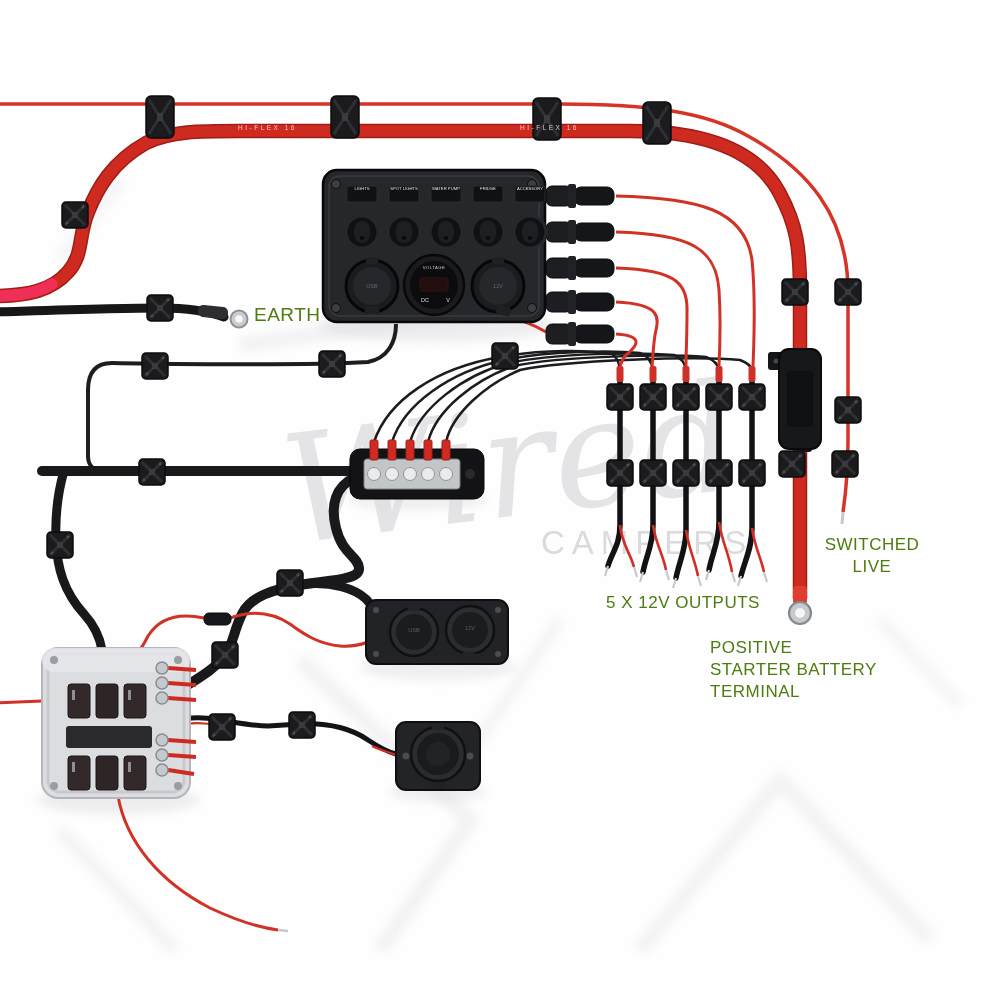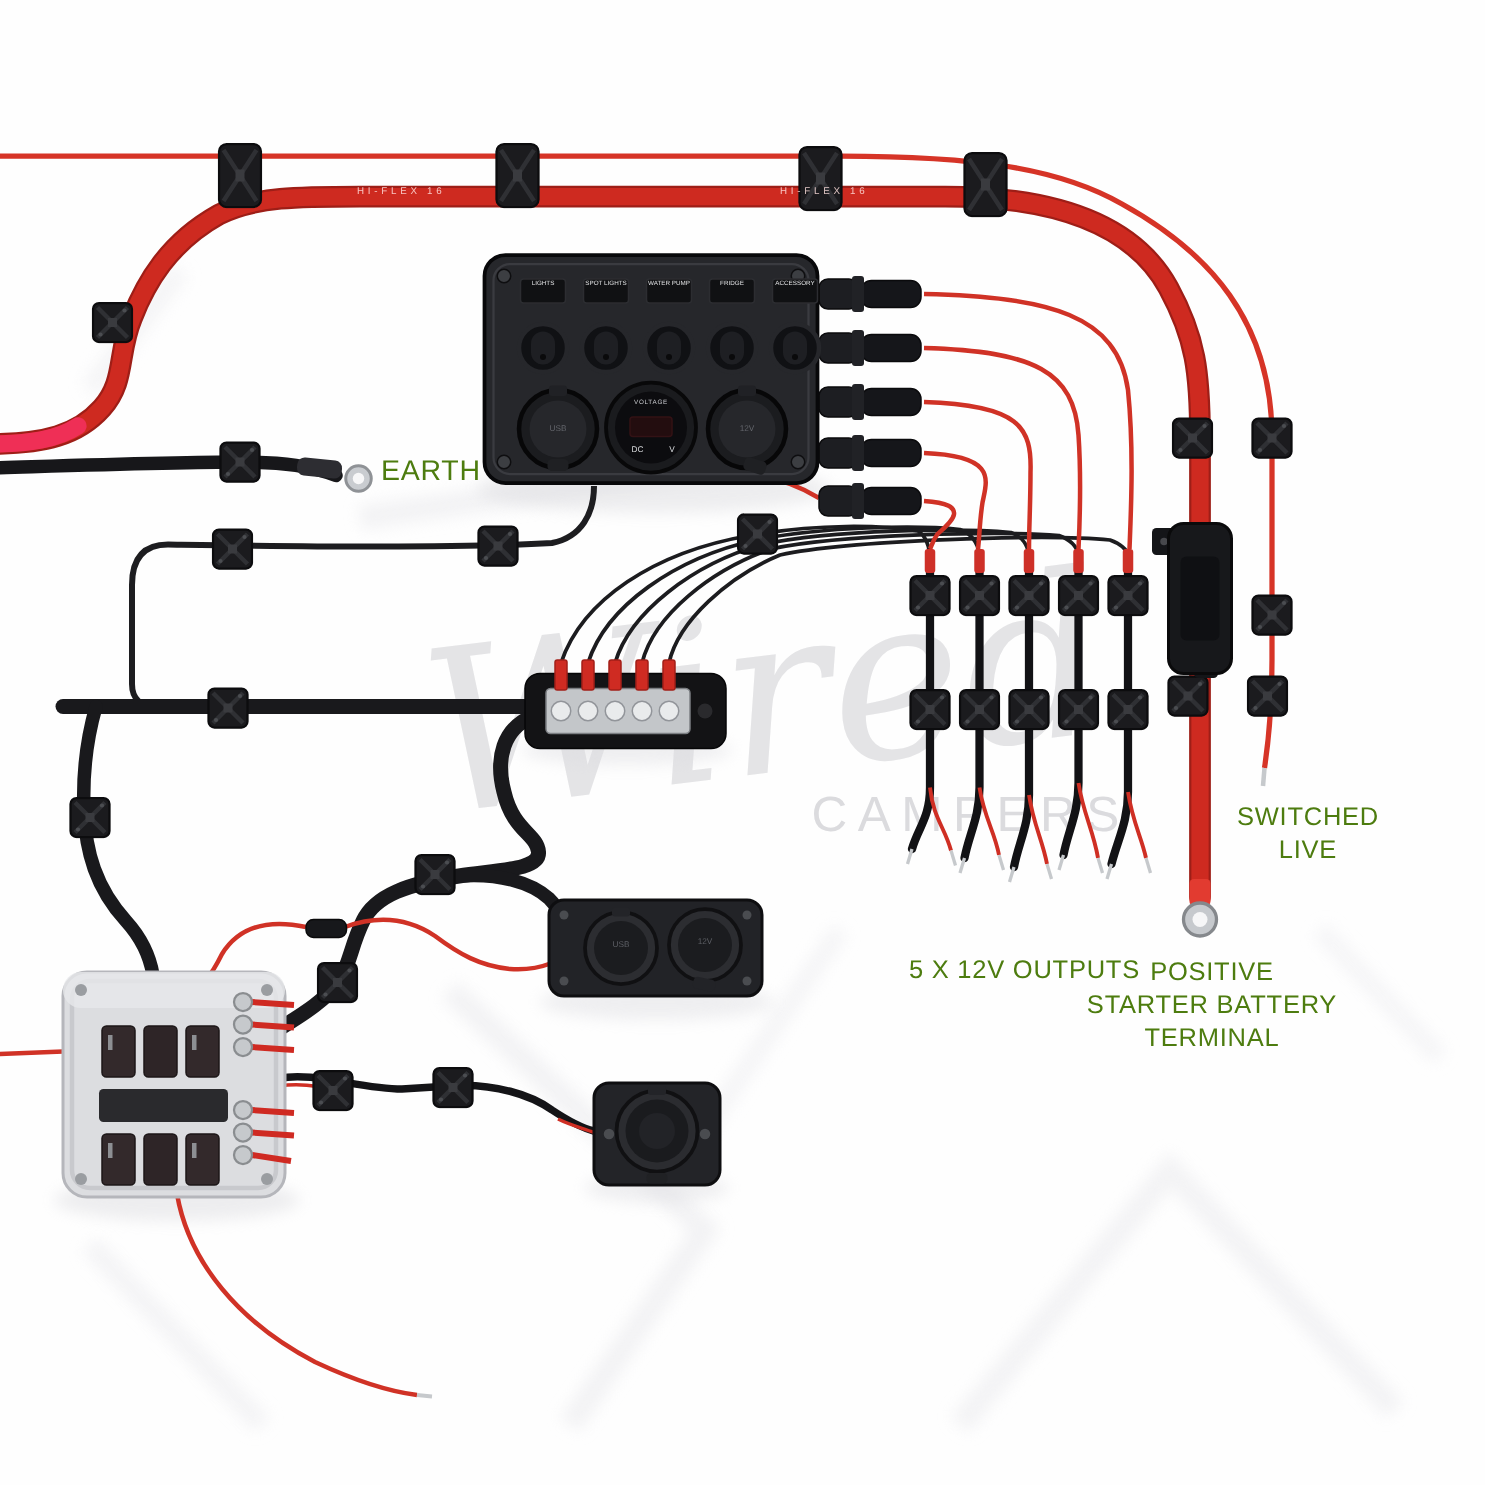--- a/index.html
+++ b/index.html
@@ -7,23 +7,23 @@
          font-family:"Liberation Sans",sans-serif;}
   #stage *{box-sizing:border-box;}
   .wm-script{position:absolute;left:270px;top:386px;width:480px;text-align:center;
     font-family:"DejaVu Serif",serif;font-style:italic;font-size:150px;line-height:1.05;
     color:#e4e4e6;transform:rotate(-7deg);z-index:1;white-space:nowrap;}
   .wm-caption{position:absolute;left:497px;top:524px;font-size:33px;letter-spacing:7px;
     font-weight:500;color:#dbdbde;z-index:1;white-space:nowrap;margin-left:44px;}
   svg.canvas{position:absolute;left:0;top:0;z-index:2;}
   .lbl{position:absolute;z-index:3;color:#4d7c0f;letter-spacing:.5px;white-space:pre-line;}
   .lbl-earth{left:254px;top:304px;font-size:19px;}
-  .lbl-outputs{left:606px;top:593px;font-size:17px;margin-top:44px;}
+  .lbl-outputs{left:606px;top:593px;font-size:17px;}
   .lbl-switched{left:808px;top:534px;width:128px;text-align:center;font-size:17px;line-height:22px;}
-  .lbl-positive{left:710px;top:637px;width:196px;text-align:center;font-size:17px;line-height:22px;}
+  .lbl-positive{left:710px;top:637px;width:196px;text-align:left;font-size:17px;line-height:22px;}
   .cable-print{position:absolute;top:124px;font-size:6.5px;letter-spacing:2.5px;
     color:rgba(255,225,222,.85);z-index:3;white-space:nowrap;}
   .cp1{left:238px;} .cp2{left:520px;}
   .micro{position:absolute;z-index:3;text-align:center;overflow:hidden;}
   .sw-lbl{top:187px;width:30px;height:15px;font-size:4.2px;line-height:1.15;color:#e0e1e3;}
   .sw0{left:347px;} .sw1{left:389px;} .sw2{left:431px;} .sw3{left:473px;} .sw4{left:515px;}
   .pn-usb{left:358px;top:283px;width:28px;font-size:5.5px;color:#63656b;}
   .pn-12v{left:484px;top:283px;width:28px;font-size:5.5px;color:#63656b;}
   .vm-top{left:414px;top:265px;width:40px;font-size:4.2px;color:#caccd0;letter-spacing:.5px;}
   .vm-dc{left:417px;top:297px;width:16px;font-size:5.5px;color:#d8dadd;}

